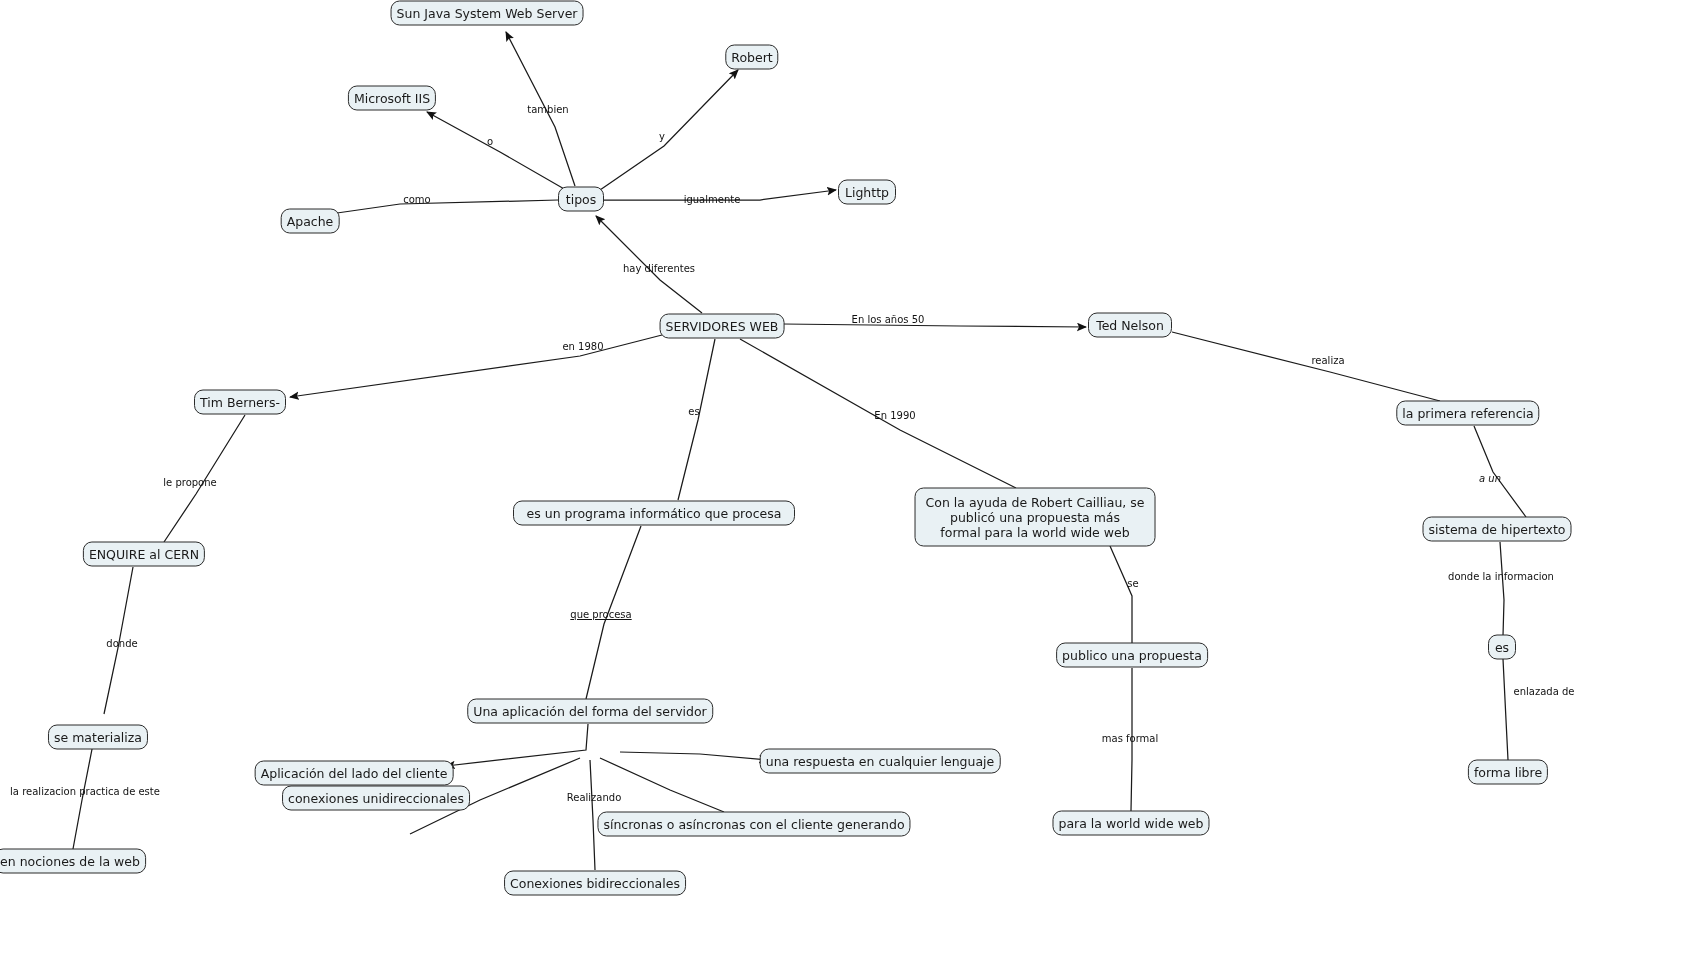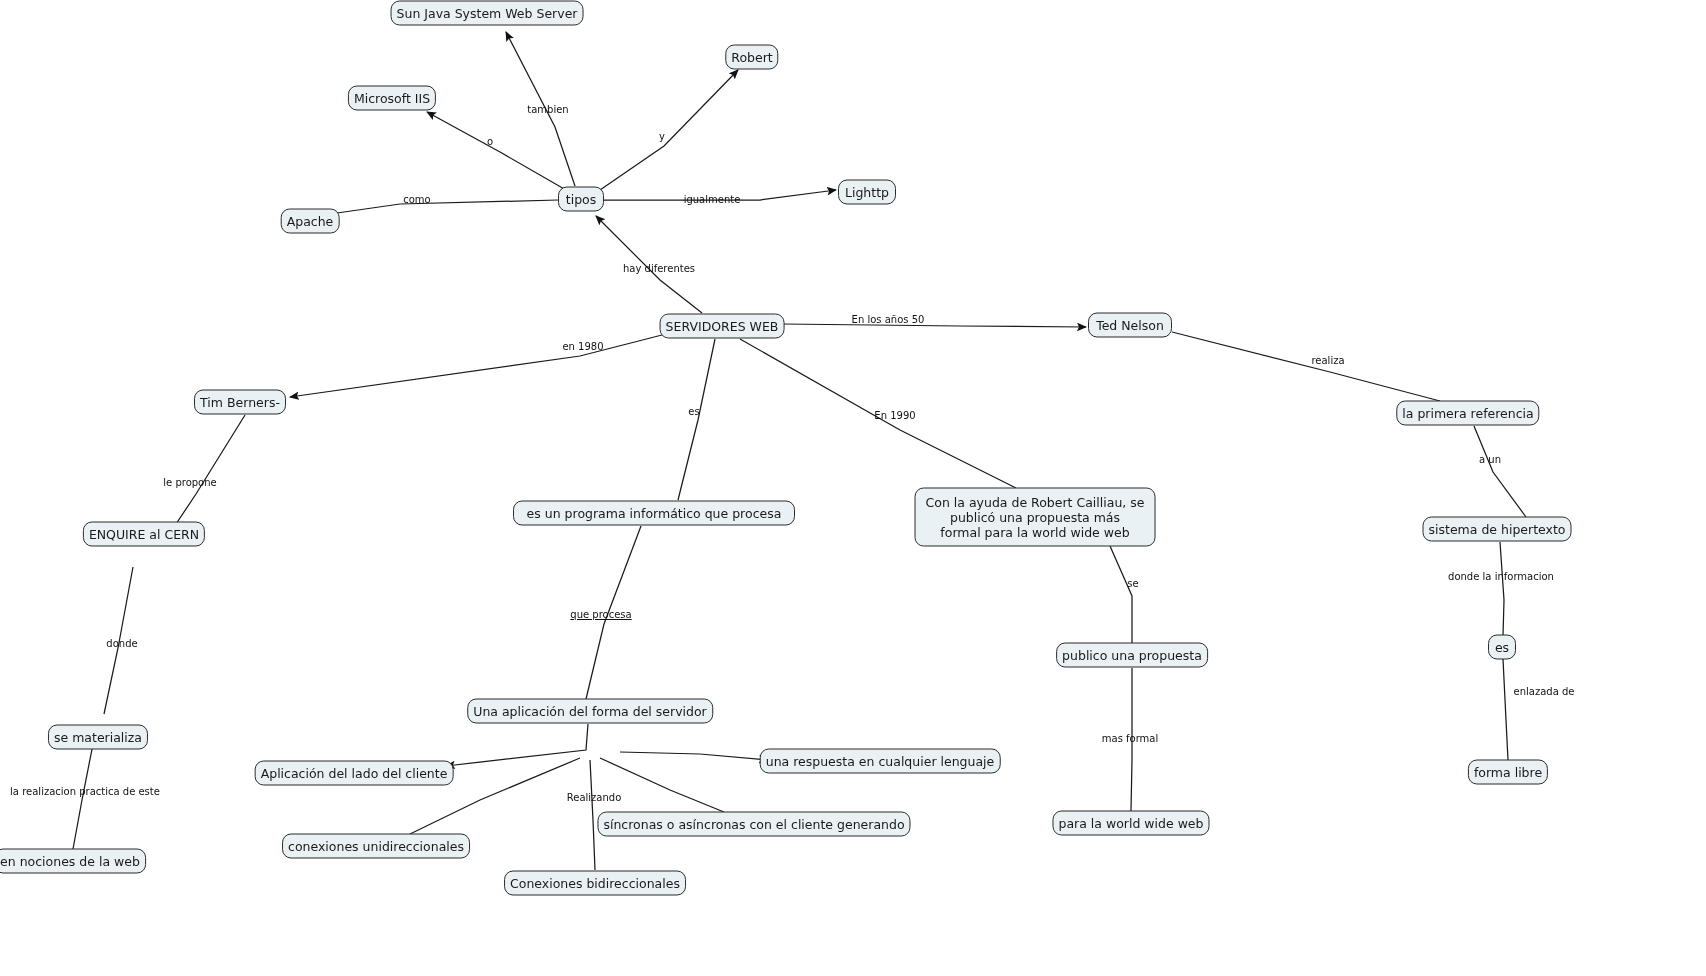--- a/index.html
+++ b/index.html
@@ -101,48 +101,48 @@
       <div class="node" style="left: 278px; top: 221px; min-width: 58px; margin-left: 32px;">Apache</div>
       <div class="node" style="left: 722px; top: 326px; min-width: 122px;">SERVIDORES WEB</div>
       <div class="node" style="left: 1130px; top: 325px; min-width: 84px;">Ted Nelson</div>
       <div class="node" style="left: 240px; top: 402px; min-width: 92px;">Tim Berners-</div>
       <div class="node" style="left: 1468px; top: 413px; min-width: 134px;">la primera referencia</div>
       <div class="node" style="left: 654px; top: 513px; min-width: 282px;">es un programa informático que procesa</div>
       <div class="node multiline" style="left: 1035px; top: 517px; min-width: 216px;">Con la ayuda de Robert Cailliau, se
 publicó una propuesta más
 formal para la world wide web</div>
       <div class="node" style="left: 1497px; top: 529px; min-width: 136px;">sistema de hipertexto</div>
-      <div class="node" style="left: 144px; top: 534px; min-width: 115px; text-align: right;">ENQUIRE al CERN</div>
+      <div class="node" style="left: 144px; top: 554px; min-width: 115px; text-align: right;">ENQUIRE al CERN</div>
       <div class="node" style="left: 1502px; top: 647px; min-width: 28px;">es</div>
       <div class="node" style="left: 1132px; top: 655px; min-width: 136px;">publico una propuesta</div>
       <div class="node" style="left: 98px; top: 726px; min-width: 92px; margin-top: 11px;">se materializa</div>
       <div class="node" style="left: 590px; top: 711px; min-width: 214px;">Una aplicación del forma del servidor</div>
       <div class="node" style="left: 880px; top: 761px; min-width: 216px;">una respuesta en cualquier lenguaje</div>
       <div class="node" style="left: 1508px; top: 772px; min-width: 78px;">forma libre</div>
       <div class="node" style="left: 354px; top: 773px; min-width: 176px;">Aplicación del lado del cliente</div>
       <div class="node" style="left: 1131px; top: 823px; min-width: 142px;">para la world wide web</div>
       <div class="node" style="left: 754px; top: 824px; min-width: 278px;">síncronas o asíncronas con el cliente generando</div>
-      <div class="node" style="left: 376px; top: 846px; min-width: 168px;">conexiones unidireccionales</div>
+      <div class="node" style="left: 376px; top: 798px; min-width: 168px;">conexiones unidireccionales</div>
       <div class="node" style="left: 70px; top: 861px; min-width: 132px;">en nociones de la web</div>
       <div class="node" style="left: 595px; top: 883px; min-width: 164px;">Conexiones bidireccionales</div>
     </div>
   <div id="label-layer">
       <div class="link-label" style="left: 548px; top: 110px;">tambien</div>
       <div class="link-label" style="left: 662px; top: 137px;">y</div>
       <div class="link-label" style="left: 490px; top: 142px;">o</div>
       <div class="link-label" style="left: 417px; top: 200px;">como</div>
       <div class="link-label" style="left: 712px; top: 200px;">igualmente</div>
       <div class="link-label" style="left: 659px; top: 269px;">hay diferentes</div>
       <div class="link-label" style="left: 888px; top: 320px;">En los años 50</div>
       <div class="link-label" style="left: 583px; top: 347px;">en 1980</div>
       <div class="link-label" style="left: 694px; top: 412px;">es</div>
       <div class="link-label" style="left: 895px; top: 416px;">En 1990</div>
       <div class="link-label" style="left: 1328px; top: 361px;">realiza</div>
       <div class="link-label" style="left: 190px; top: 483px;">le propone</div>
-      <div class="link-label" style="left: 1490px; top: 460px;">a un</div>
+      <div class="link-label" style="left: 1490px; top: 479px; font-style: italic;">a un</div>
       <div class="link-label" style="left: 1133px; top: 584px;">se</div>
       <div class="link-label" style="left: 122px; top: 644px;">donde</div>
       <div class="link-label" style="left: 601px; top: 615px; text-decoration: underline;">que procesa</div>
       <div class="link-label" style="left: 1501px; top: 577px;">donde la informacion</div>
       <div class="link-label" style="left: 1130px; top: 739px;">mas formal</div>
       <div class="link-label" style="left: 85px; top: 792px;">la realizacion practica de este</div>
       <div class="link-label" style="left: 1503px; top: 692px; margin-left: 41px;">enlazada de</div>
       <div class="link-label" style="left: 594px; top: 752px; margin-top: 46px;">Realizando</div>
     </div>
 </div>

